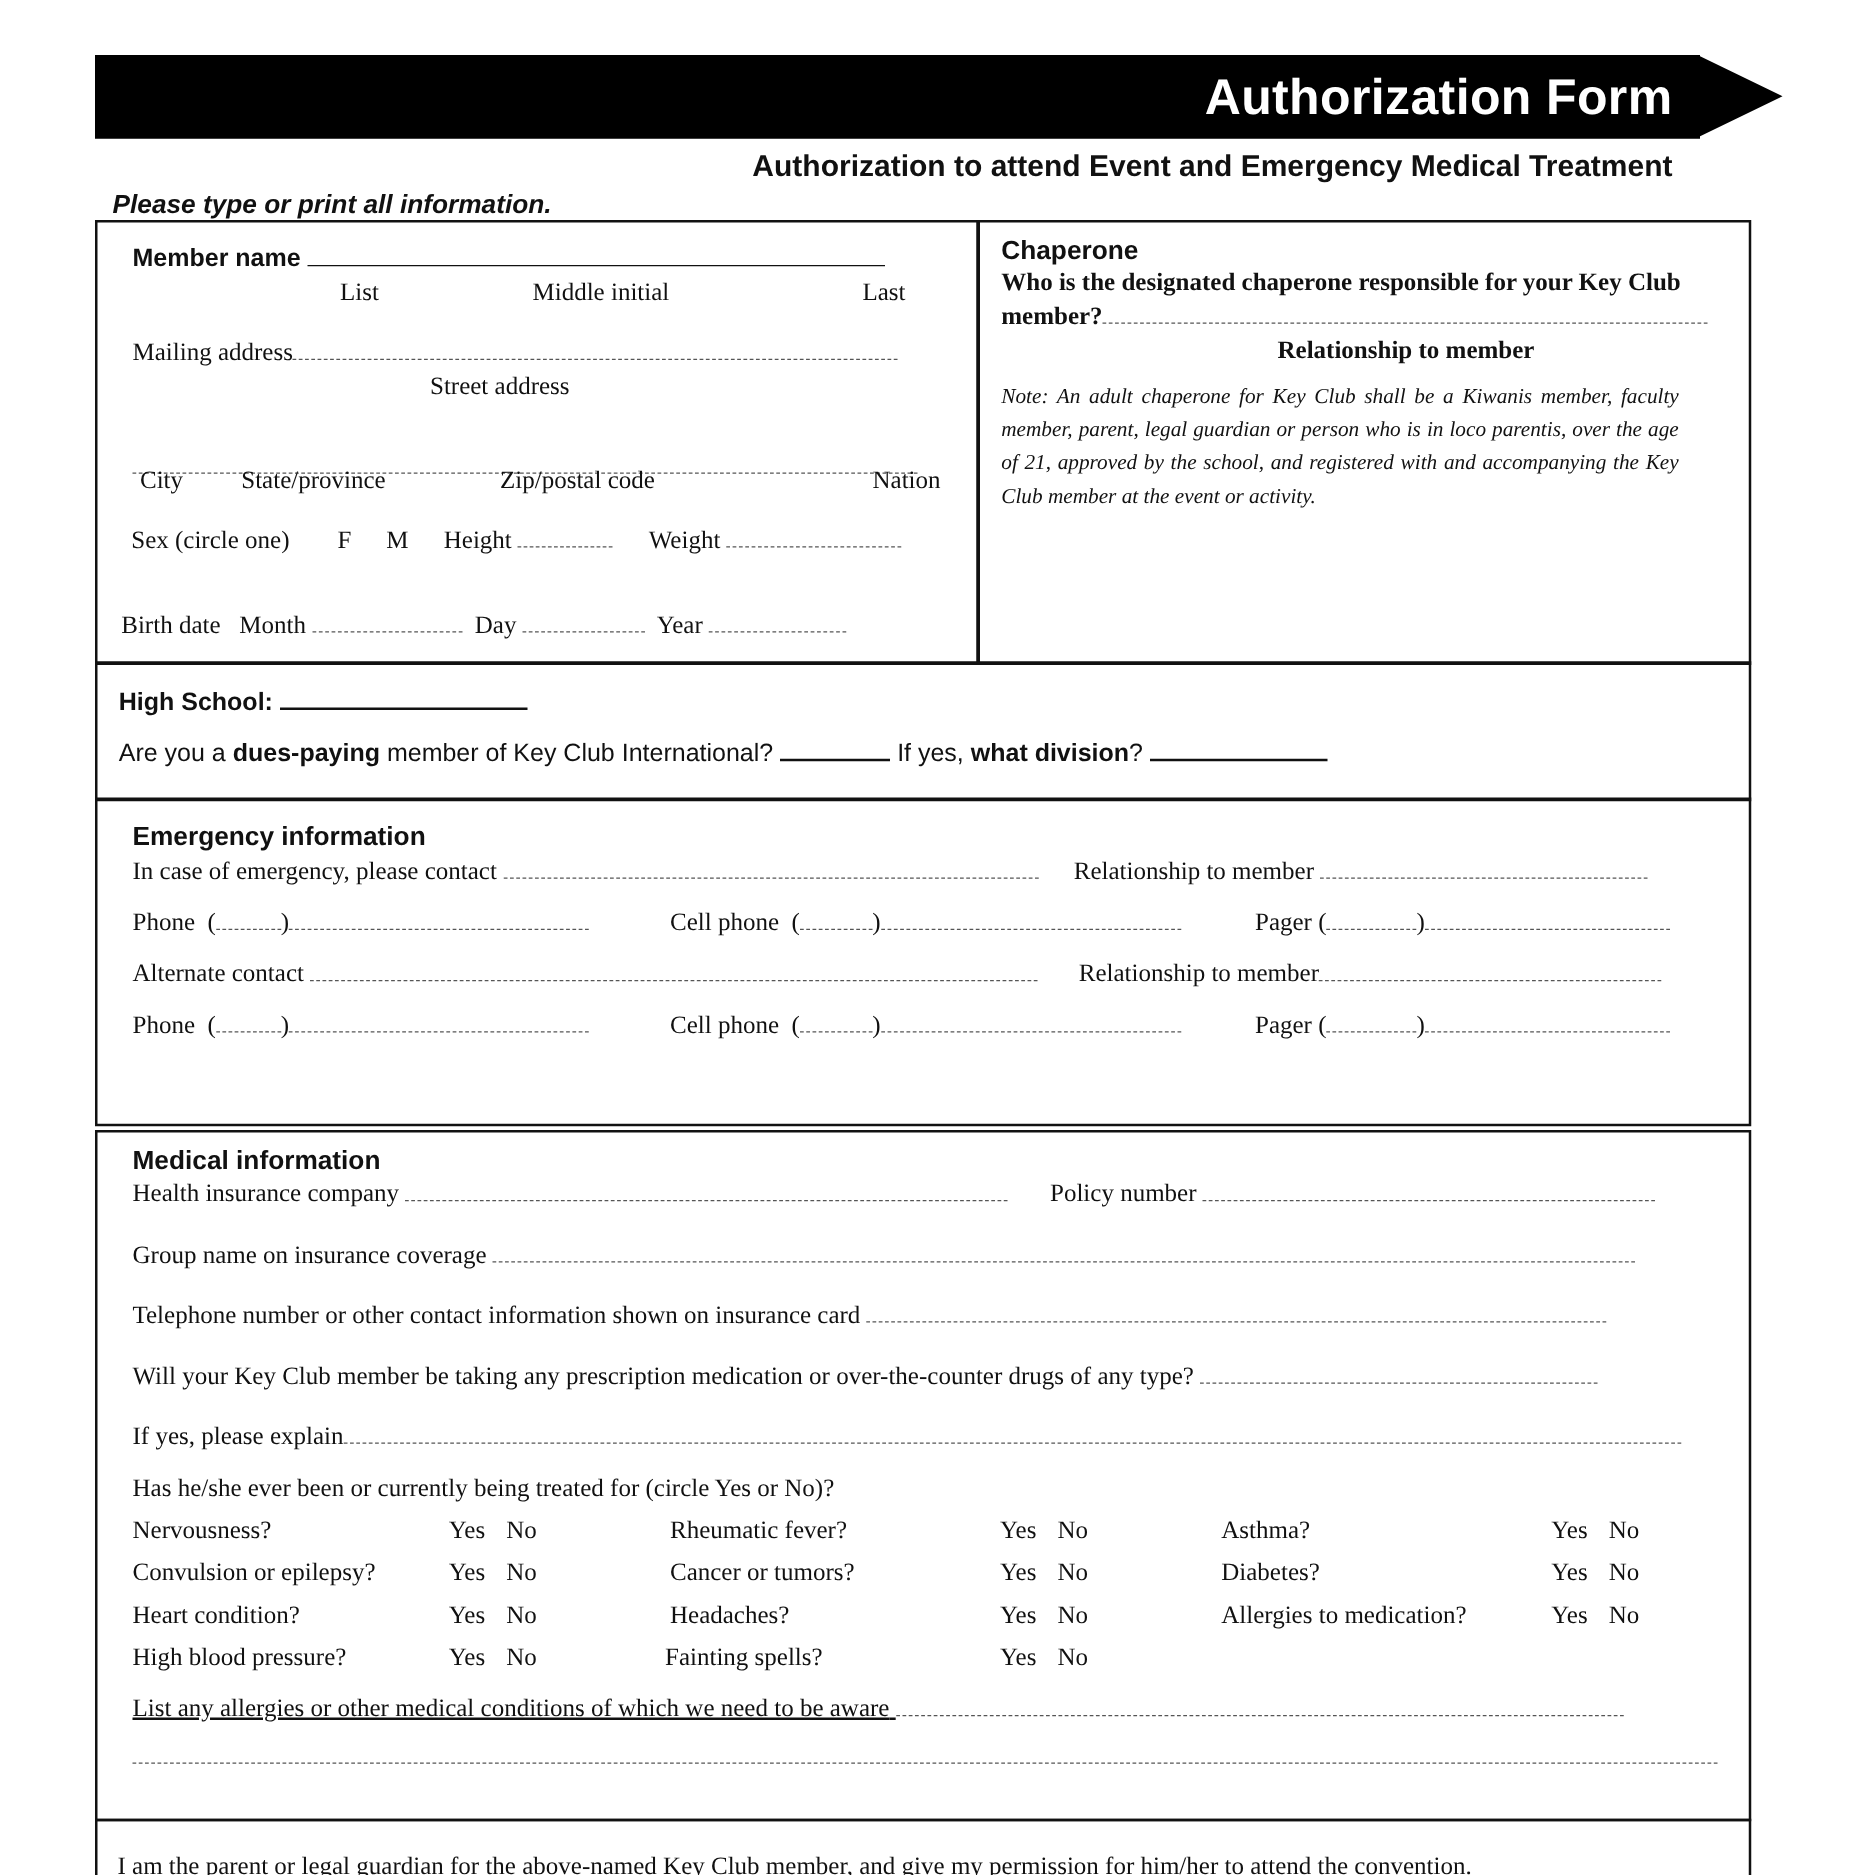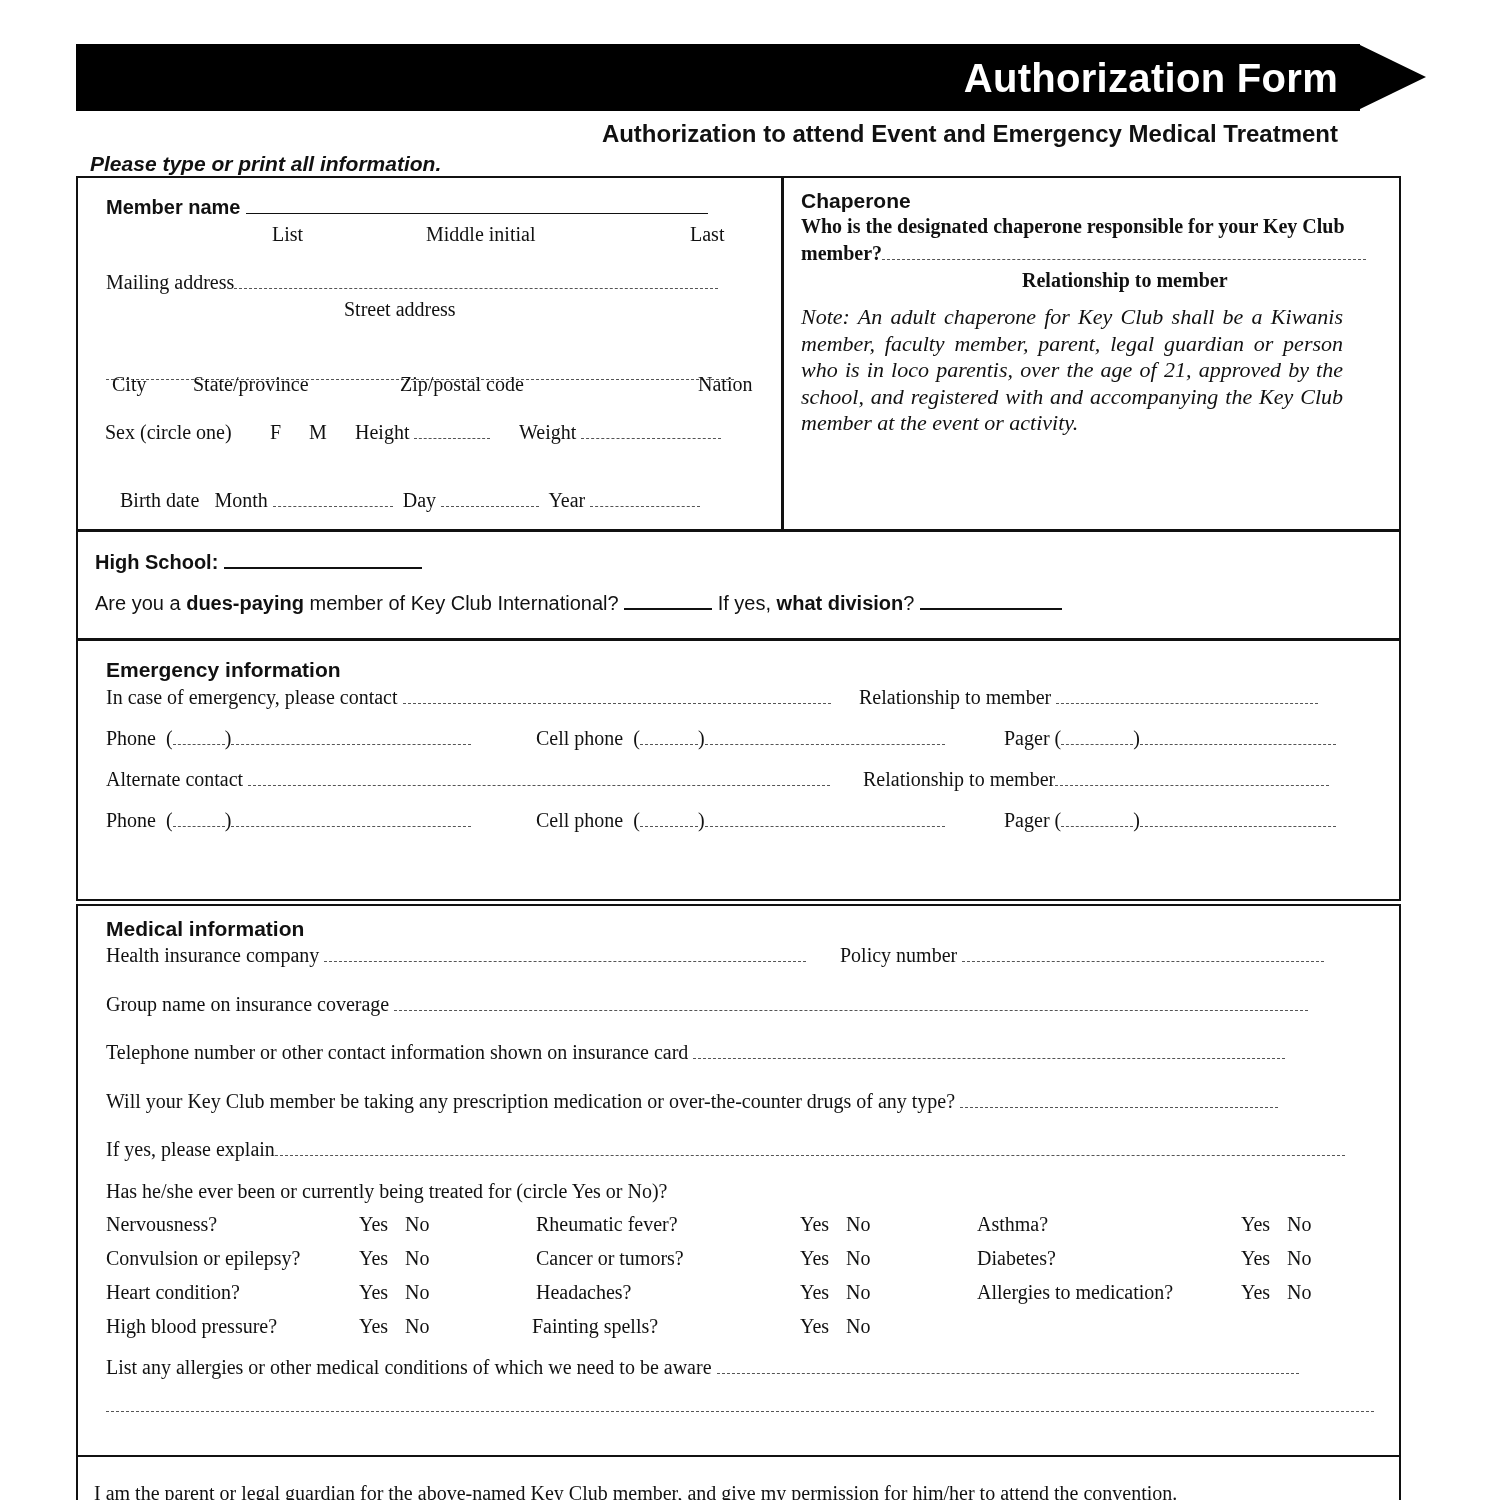--- a/index.html
+++ b/index.html
@@ -22,21 +22,21 @@
   .box-top-right { left: 781px; top: 176px; width: 620px; height: 356px; }
   .box-school { left: 76px; top: 529px; width: 1325px; height: 112px; }
   .box-emergency { left: 76px; top: 638px; width: 1325px; height: 263px; }
   .box-medical { left: 76px; top: 904px; width: 1325px; height: 553px; }
   .box-consent { left: 76px; top: 1455px; width: 1325px; height: 80px; }
 
   .section-title { font-size: 21px; font-weight: bold; }
   .lbl { font-size: 20px; }
   .blank { display: inline-block; border-bottom: 1.5px dashed #555; height: 1px; vertical-align: baseline; }
   .solid-blank { display: inline-block; border-bottom: 2px solid #111; height: 1px; vertical-align: baseline; }
-  .note { font-size: 22px; font-style: italic; line-height: 26.5px; text-align: justify; width: 542px; }
+  .note { font-size: 17px; font-style: italic; line-height: 26.5px; text-align: justify; width: 542px; }
   .note p { margin: 0 0 7px 0; }
   .yn { font-size: 20px; }
 </style>
 </head>
 <body>
 
 <div class="banner"></div>
 <div class="banner-arrow"></div>
 <div class="banner-title sans abs">Authorization Form</div>
 <div class="subtitle sans abs">Authorization to attend Event and Emergency Medical Treatment</div>
@@ -69,21 +69,21 @@
 <div class="abs serif lbl" style="left:309px; top:421px;">M</div>
 <div class="abs serif lbl" style="left:355px; top:421px;text-align:center;">
   <span>Height</span>
   <span class="blank" style="width:76px;"></span>
 </div>
 <div class="abs serif lbl" style="left:519px; top:421px;">
   <span>Weight</span>
   <span class="blank" style="width:140px;"></span>
 </div>
 
-<div class="abs serif lbl" style="left:120px; top:489px;text-align:center;">
+<div class="abs serif lbl" style="left:97px; top:489px;text-align:center;">
   <span>Birth date</span>&nbsp;&nbsp;
   <span>Month</span>
   <span class="blank" style="width:120px;"></span>&nbsp;
   <span>Day</span>
   <span class="blank" style="width:98px;"></span>&nbsp;
   <span>Year</span>
   <span class="blank" style="width:110px;"></span>
 </div>
 
 <div class="box box-top-right"></div>
@@ -217,21 +217,21 @@
     <div class="abs serif yn" style="left: 1241px; top: 1213px;">Yes</div>
     <div class="abs serif yn" style="left: 1287px; top: 1213px;">No</div>
     <div class="abs serif lbl" style="left: 977px; top: 1247px;">Diabetes?</div>
     <div class="abs serif yn" style="left: 1241px; top: 1247px;">Yes</div>
     <div class="abs serif yn" style="left: 1287px; top: 1247px;">No</div>
     <div class="abs serif lbl" style="left: 977px; top: 1281px;">Allergies to medication?</div>
     <div class="abs serif yn" style="left: 1241px; top: 1281px;">Yes</div>
     <div class="abs serif yn" style="left: 1287px; top: 1281px;">No</div>
   </div>
 
-<div class="abs serif lbl" style="left:106px; top:1356px;">
+<div class="abs serif lbl" style="left:106px; top:1356px;text-decoration:underline;">
   <span>List any allergies or other medical conditions of which we need to be aware</span>
   <span class="blank" style="width:582px;"></span>
 </div>
 <div class="abs" style="left:106px; top:1398px;">
   <span class="blank" style="width:1268px;"></span>
 </div>
 
 <div class="box box-consent"></div>
 <div class="abs serif lbl" style="left:94px; top:1482px;">I am the parent or legal guardian for the above-named Key Club member, and give my permission for him/her to attend the convention.</div>
 

